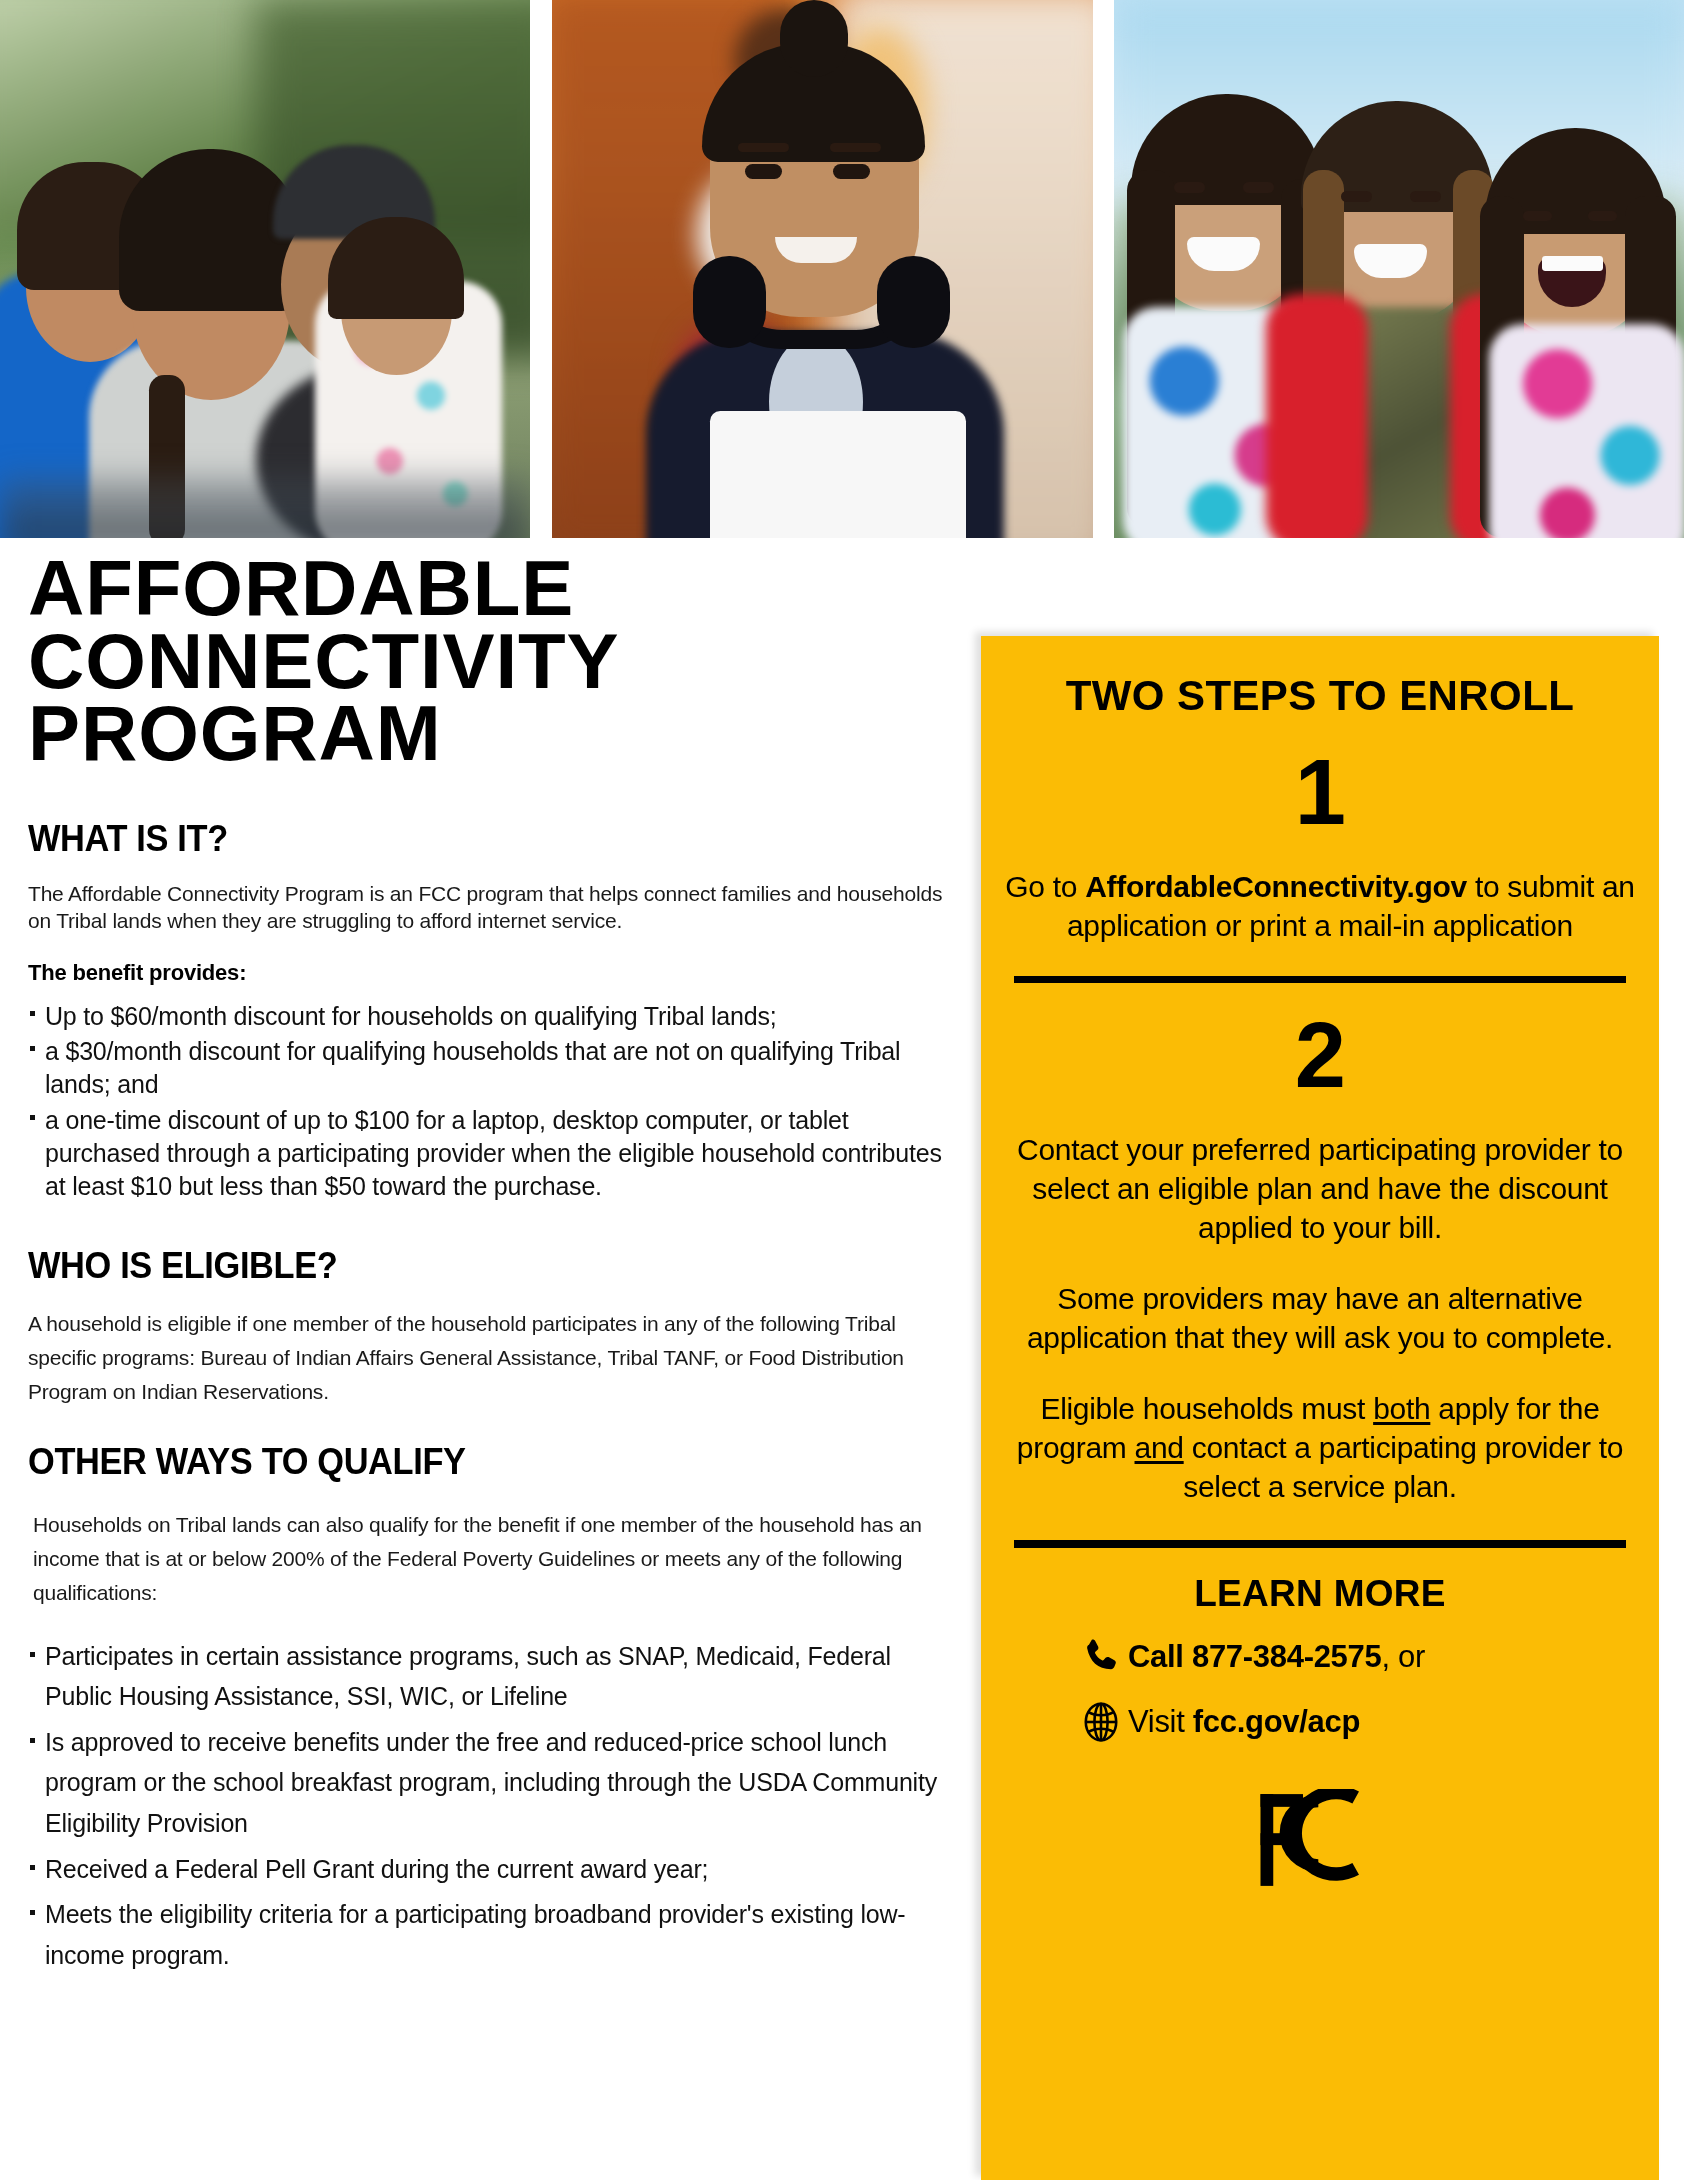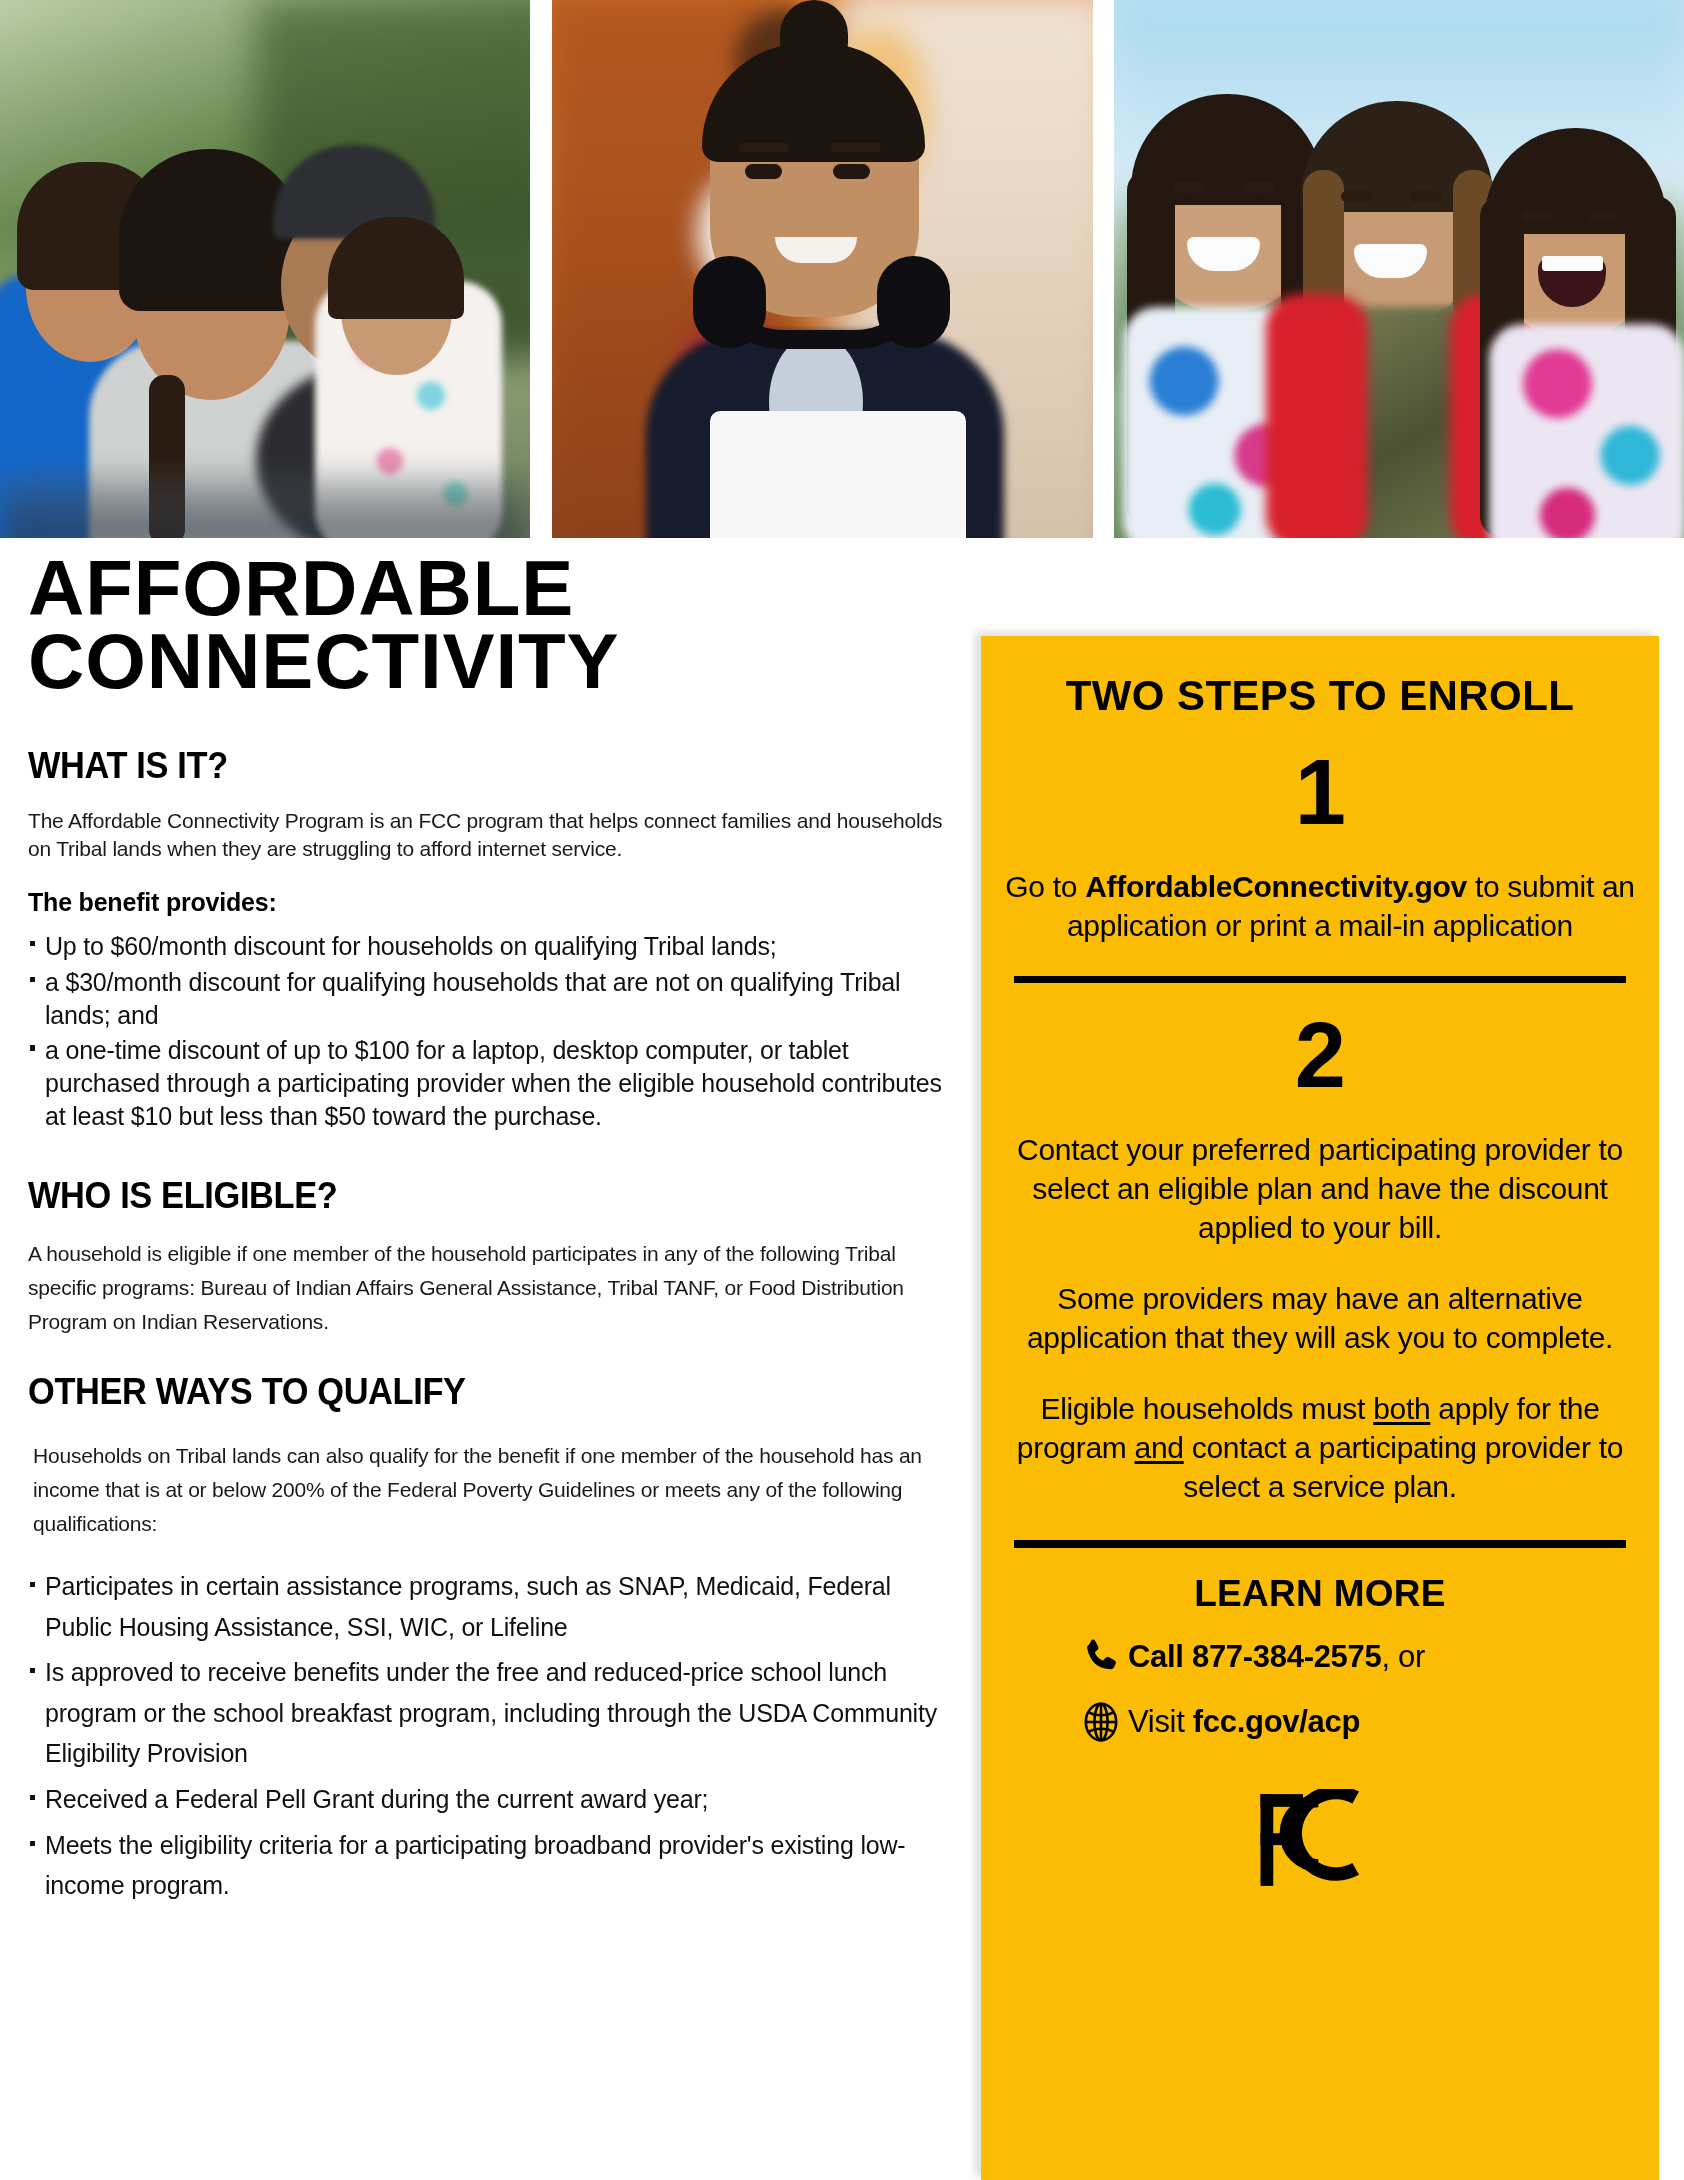--- a/index.html
+++ b/index.html
@@ -51,21 +51,21 @@
     transform:scaleX(0.93);
     transform-origin:left center;
   }
   .body-text{
     font-size:21px;
     line-height:1.30;
     color:#1a1a1a;
     letter-spacing:-0.2px;
   }
   .body-text.loose{line-height:1.62;}
-  .lead-bold{font-size:25px;font-weight:700;color:#000;letter-spacing:-0.2px;}
+  .lead-bold{font-size:22px;font-weight:700;color:#000;letter-spacing:-0.2px;}
   ul.bullets{margin:0;padding:0;list-style:none;}
   ul.bullets li{
     position:relative;
     padding-left:17px;
     font-size:25px;
     line-height:1.32;
     margin-bottom:2.6px;
     letter-spacing:-0.2px;
   }
   ul.bullets li:before{
@@ -258,20 +258,21 @@
              #ece6f2;filter:blur(4.3px);border-radius:34px;"></div>
       </div>
     </div>
   </div>
 
   <div class="left-col">
 
     <h1 class="title">
       <span>AFFORDABLE</span><br>
       <span>CONNECTIVITY</span><br>
+      <span>PROGRAM</span>
     </h1>
 
     <div class="sp-56"></div>
 
     <h2 class="section-head">WHAT IS IT?</h2>
     <div class="sp-24"></div>
     <p class="body-text" style="margin:0;">The Affordable Connectivity Program is an FCC program that helps connect families and households on Tribal lands when they are struggling to afford internet service.</p>
     <div class="sp-30"></div>
     <div class="lead-bold">The benefit provides:</div>
     <div class="sp-16"></div>

